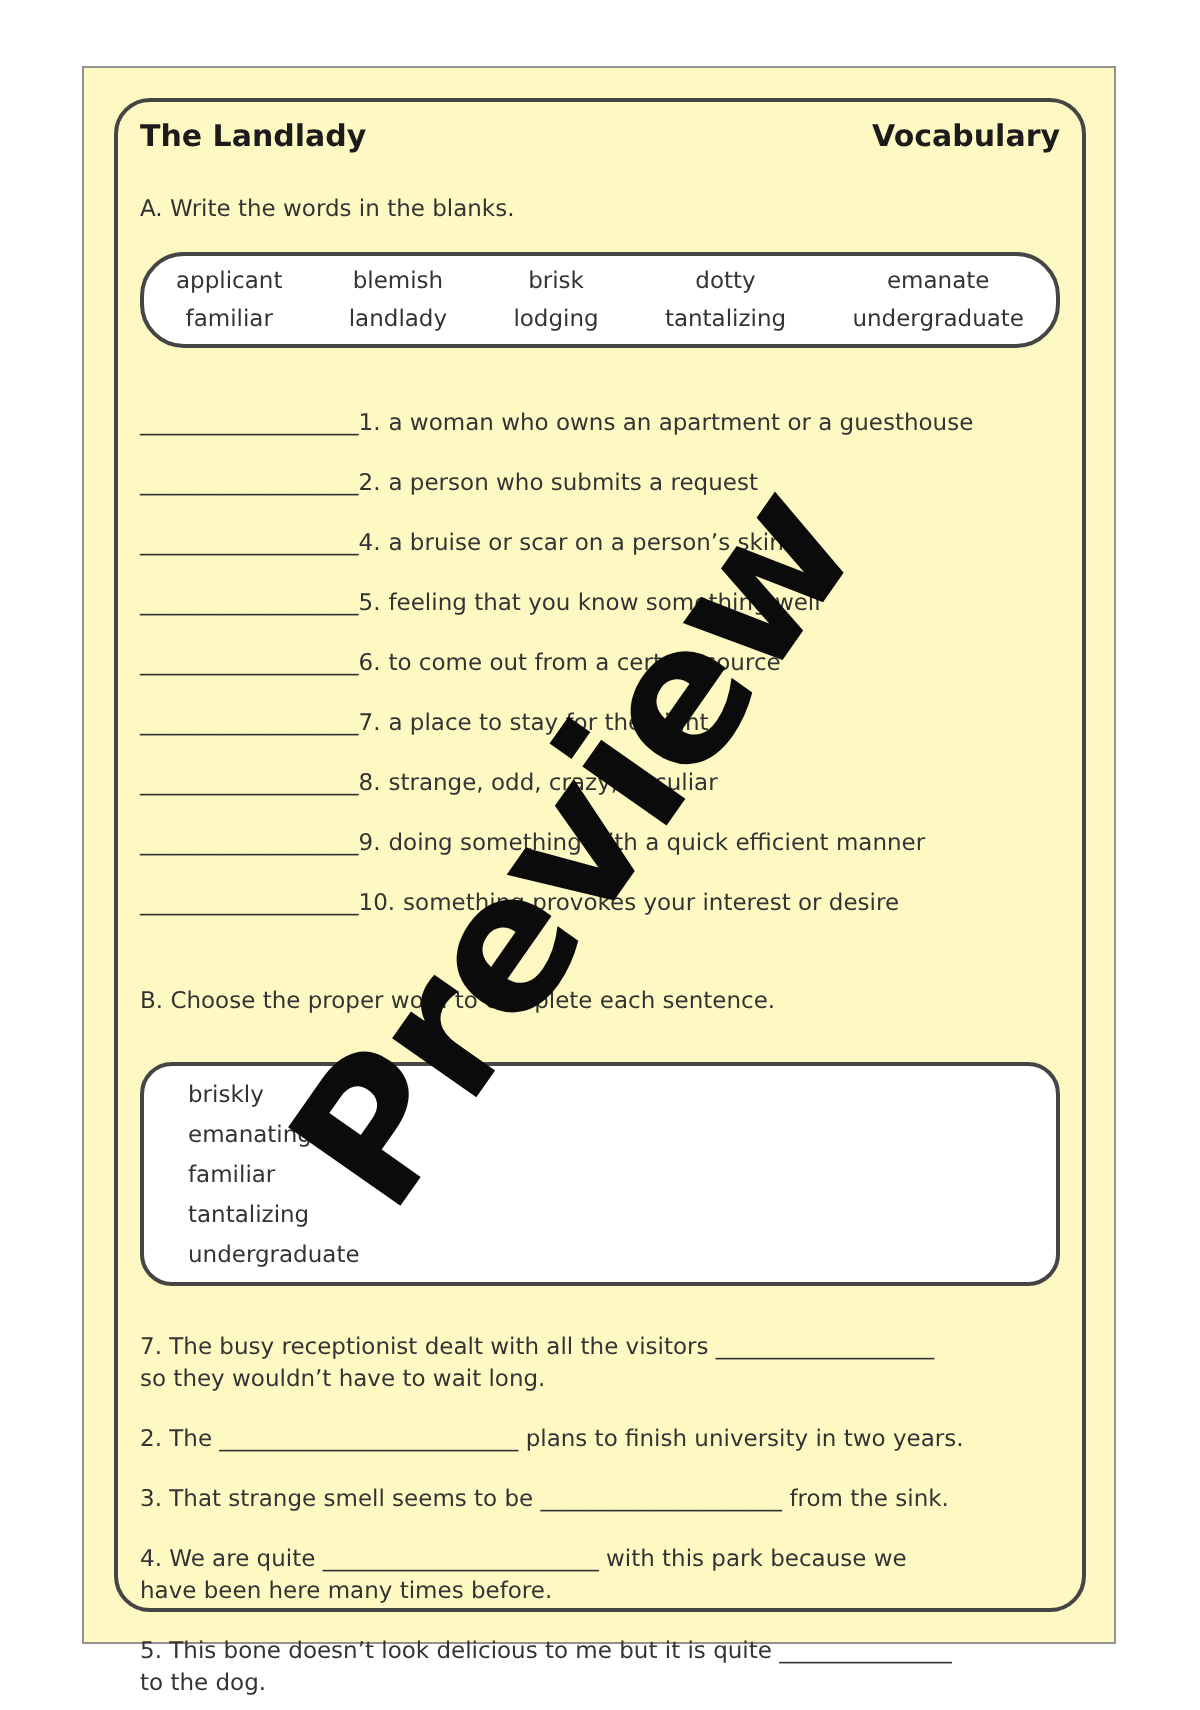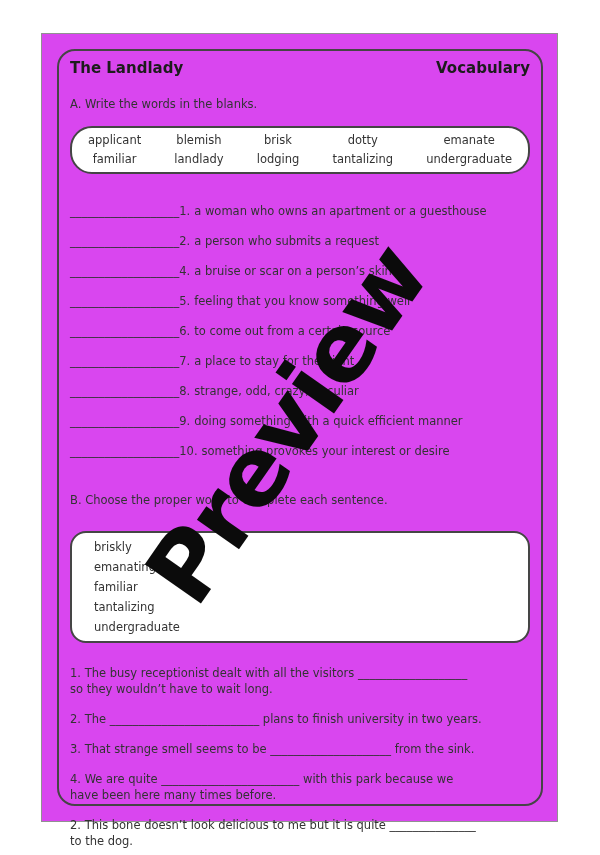--- a/index.html
+++ b/index.html
@@ -9,21 +9,21 @@
     font-family: "DejaVu Sans", sans-serif;
     color: #333333;
     overflow: hidden;
   }
   body { position: relative; }
 
   .paper {
     position: absolute;
     left: 41px; top: 33px;
     width: 517px; height: 789px;
-    background: #d946ef;
+    background: #fef9c3;
     border: 1px solid #919191;
   }
   .frame {
     position: absolute;
     left: 15px; top: 15px; right: 14px; bottom: 15px;
     border: 2px solid #454545;
     border-radius: 18px;
     padding: 6px 11px;
     font-size: 11.5px;
     line-height: 16px;
@@ -152,35 +152,35 @@
     <div class="word-bank bank-b">
       <span>briskly</span>
       <span>emanating</span>
       <span>familiar</span>
       <span>tantalizing</span>
       <span>undergraduate</span>
     </div>
 
     <div class="sentences">
       <div class="sentence">
-        <div class="line">1. The busy receptionist dealt with all the visitors ___________________</div>
+        <div class="line">7. The busy receptionist dealt with all the visitors ___________________</div>
         <div class="line">so they wouldn’t have to wait long.</div>
       </div>
       <div class="sentence">
         <div class="line">2. The __________________________ plans to finish university in two years.</div>
       </div>
       <div class="sentence">
         <div class="line">3. That strange smell seems to be _____________________ from the sink.</div>
       </div>
       <div class="sentence">
         <div class="line">4. We are quite ________________________ with this park because we</div>
         <div class="line">have been here many times before.</div>
       </div>
       <div class="sentence">
-        <div class="line">2. This bone doesn’t look delicious to me but it is quite _______________</div>
+        <div class="line">5. This bone doesn’t look delicious to me but it is quite _______________</div>
         <div class="line">to the dog.</div>
       </div>
     </div>
 
   </div>
 </div>
 
 <div class="watermark">Preview</div>
 
 </body></html>

